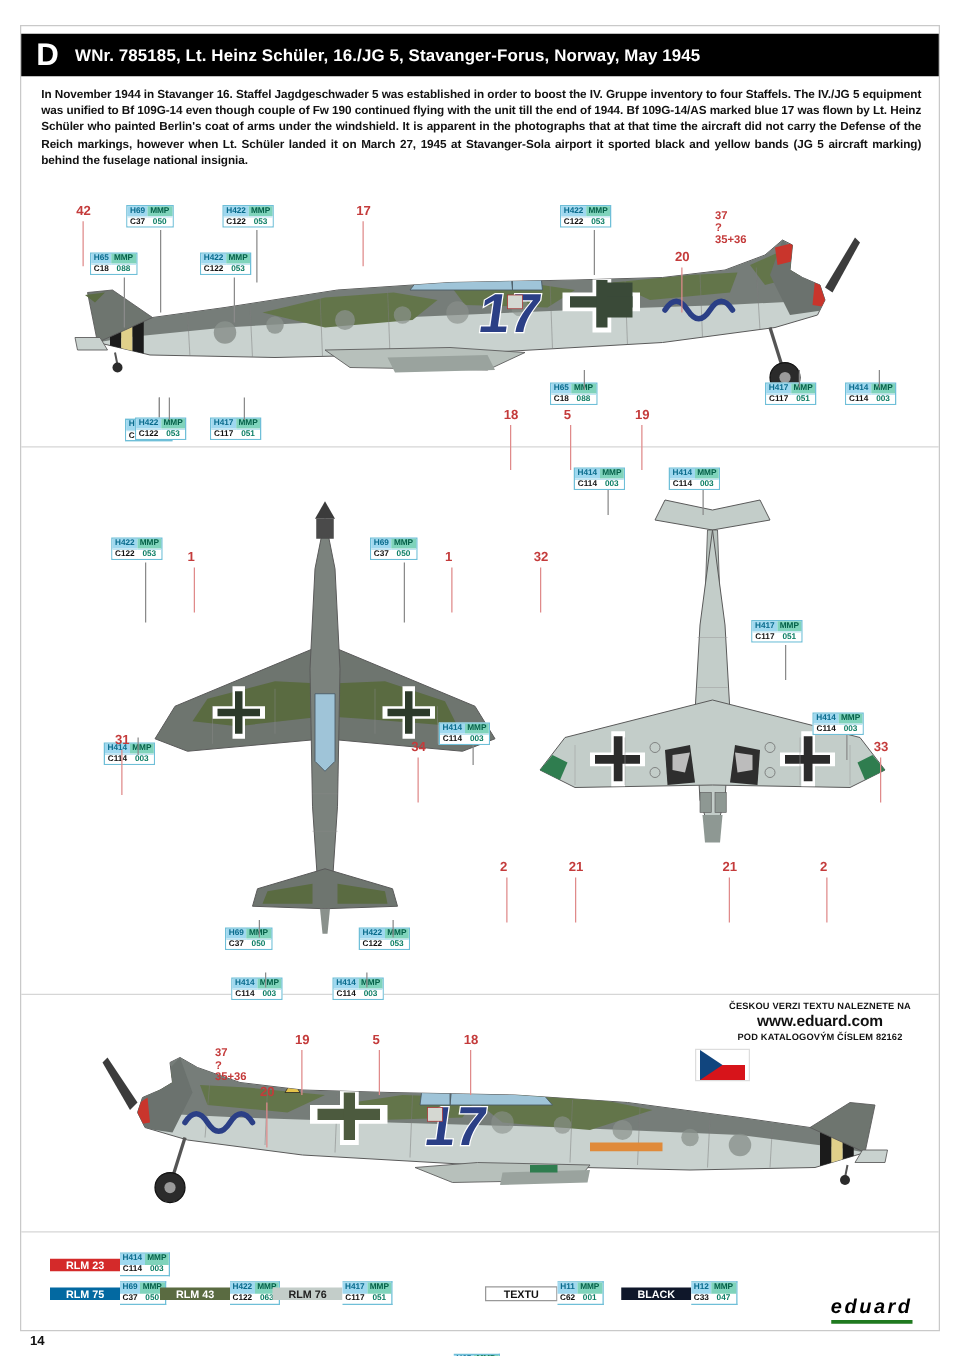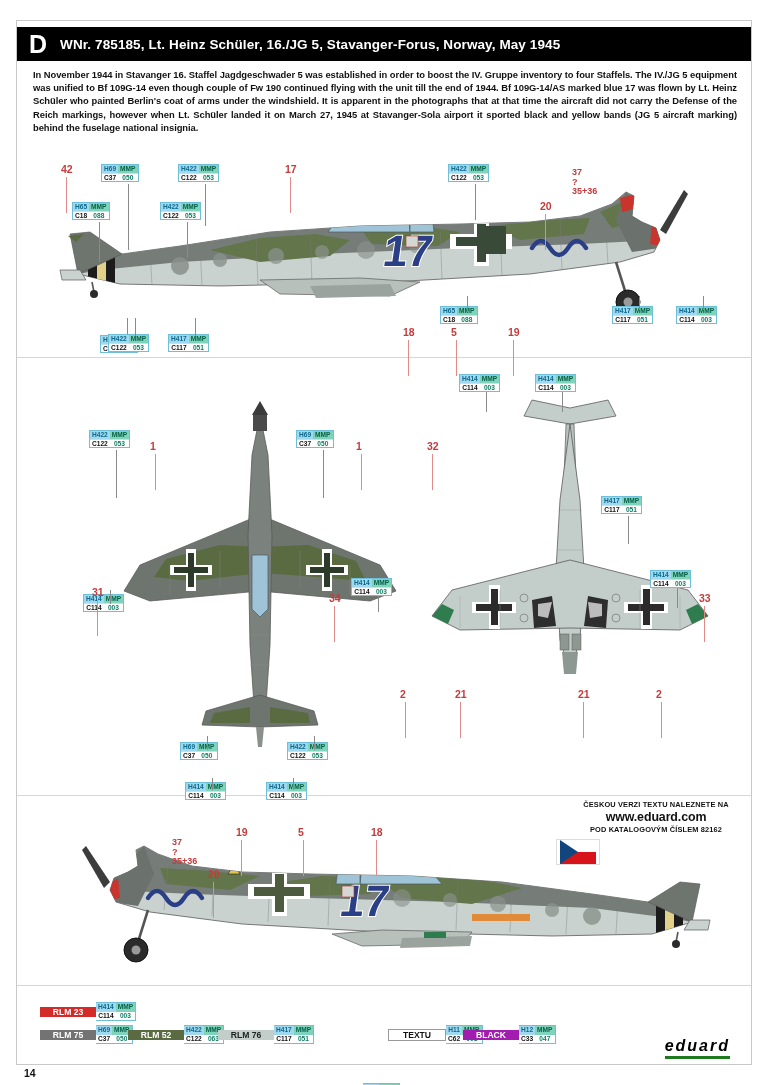--- a/index.html
+++ b/index.html
@@ -760,38 +760,38 @@
               </tr>
               <tr>
                 <td style="color:#111">C114</td>
                 <td style="color:#0b7d63">003</td>
               </tr>
             </tbody>
           </table>
         </div>
       </div>
       <div class="lgitem" style="left: 40px; top: 1026px;">
-        <div class="lgsw" style="background: #737373; color: rgb(255, 255, 255);">RLM 75</div>
+        <div class="lgsw" style="background: #0369a1; color: rgb(255, 255, 255);">RLM 75</div>
         <div class="lgcodes">
           <table>
             <tbody>
               <tr>
                 <td class="gsh" style="background:#9fd8ef;color:#0a6b8c">H69</td>
                 <td class="mmp" style="background:#7fd3bb;color:#056049">MMP</td>
               </tr>
               <tr>
                 <td style="color:#111">C37</td>
                 <td style="color:#0b7d63">050</td>
               </tr>
             </tbody>
           </table>
         </div>
       </div>
       <div class="lgitem" style="left: 128px; top: 1026px;">
-        <div class="lgsw" style="background: rgb(90, 107, 65); color: rgb(255, 255, 255);">RLM 52</div>
+        <div class="lgsw" style="background: rgb(90, 107, 65); color: rgb(255, 255, 255);">RLM 43</div>
         <div class="lgcodes">
           <table>
             <tbody>
               <tr>
                 <td class="gsh" style="background:#9fd8ef;color:#0a6b8c">H422</td>
                 <td class="mmp" style="background:#7fd3bb;color:#056049">MMP</td>
               </tr>
               <tr>
                 <td style="color:#111">C122</td>
                 <td style="color:#0b7d63">063</td>
@@ -845,21 +845,21 @@
               </tr>
               <tr>
                 <td style="color:#111">C62</td>
                 <td style="color:#0b7d63">001</td>
               </tr>
             </tbody>
           </table>
         </div>
       </div>
       <div class="lgitem" style="left: 463px; top: 1026px;">
-        <div class="lgsw" style="background: #a21caf; color: rgb(255, 255, 255);">BLACK</div>
+        <div class="lgsw" style="background: #0f172a; color: rgb(255, 255, 255); margin-left: 34px;">BLACK</div>
         <div class="lgcodes">
           <table>
             <tbody>
               <tr>
                 <td class="gsh" style="background:#9fd8ef;color:#0a6b8c">H12</td>
                 <td class="mmp" style="background:#7fd3bb;color:#056049">MMP</td>
               </tr>
               <tr>
                 <td style="color:#111">C33</td>
                 <td style="color:#0b7d63">047</td>

